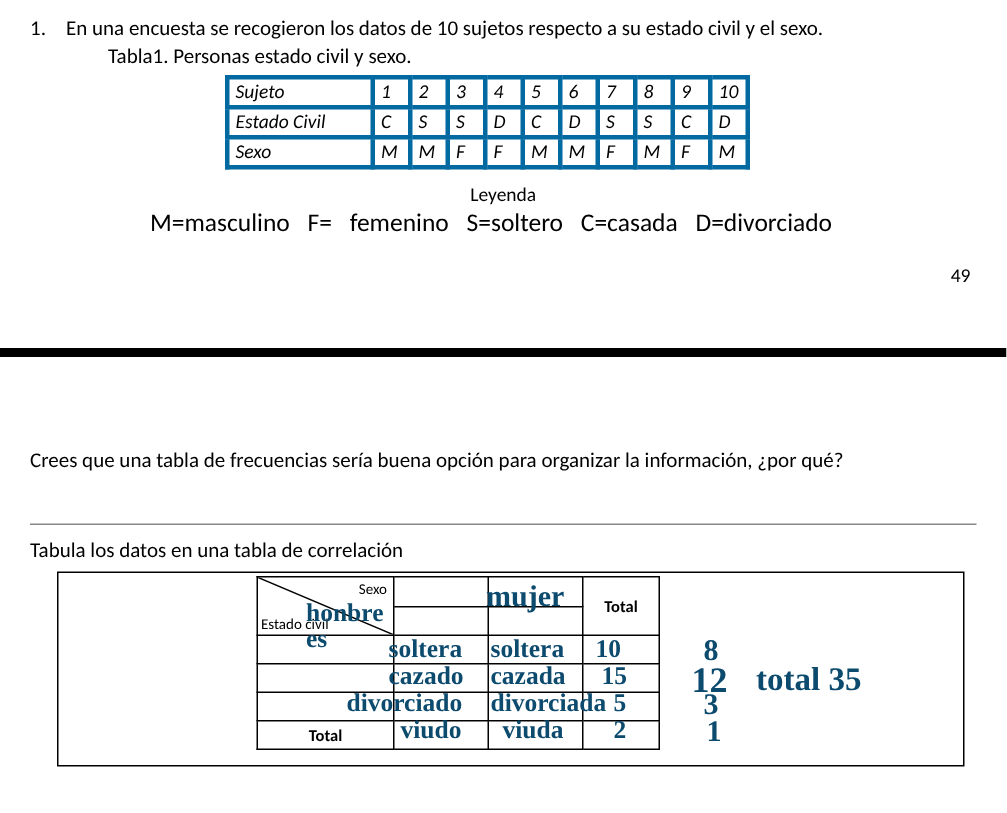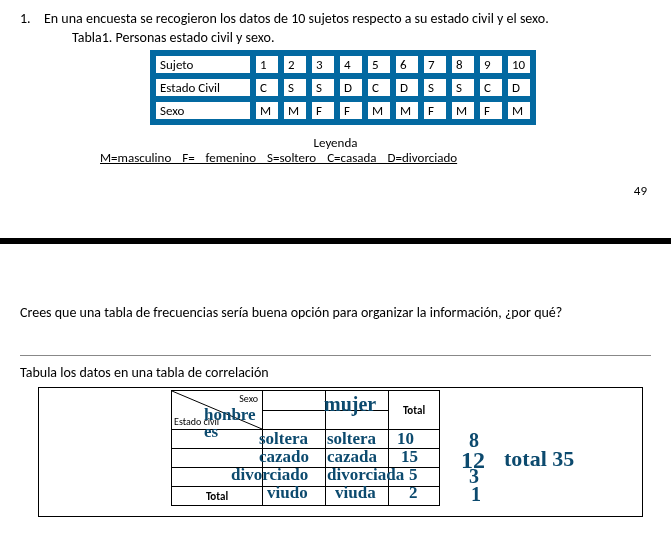--- a/index.html
+++ b/index.html
@@ -25,39 +25,39 @@
   .tabla-title {
     margin-left: 52px;
     margin-bottom: 4px;
   }
   .data-table {
     border-collapse: collapse;
     margin-left: 130px;
     font-size: 13px;
   }
   .data-table td {
-    border: 6px solid #0369a1;
+    border: 3px solid #0369a1;
     padding: 1px 4px;
     min-width: 14px;
     text-align: left;
+    font-style: italic;
   }
   .data-table td.label {
     padding-right: 20px;
     min-width: 70px;
   }
   .leyenda-title {
     text-align: center;
     margin-top: 10px;
     font-size: 13px;
   }
   .leyenda-text {
     margin-left: 80px;
-    font-size: 13px;
+    font-size: 17px;
     word-spacing: 8px;
-    text-decoration: underline;
   }
   .page-num {
     text-align: right;
     margin-top: 18px;
     font-size: 13px;
     padding-right: 4px;
   }
   .hr-thick {
     border: none;
     border-top: 6px solid #000;

